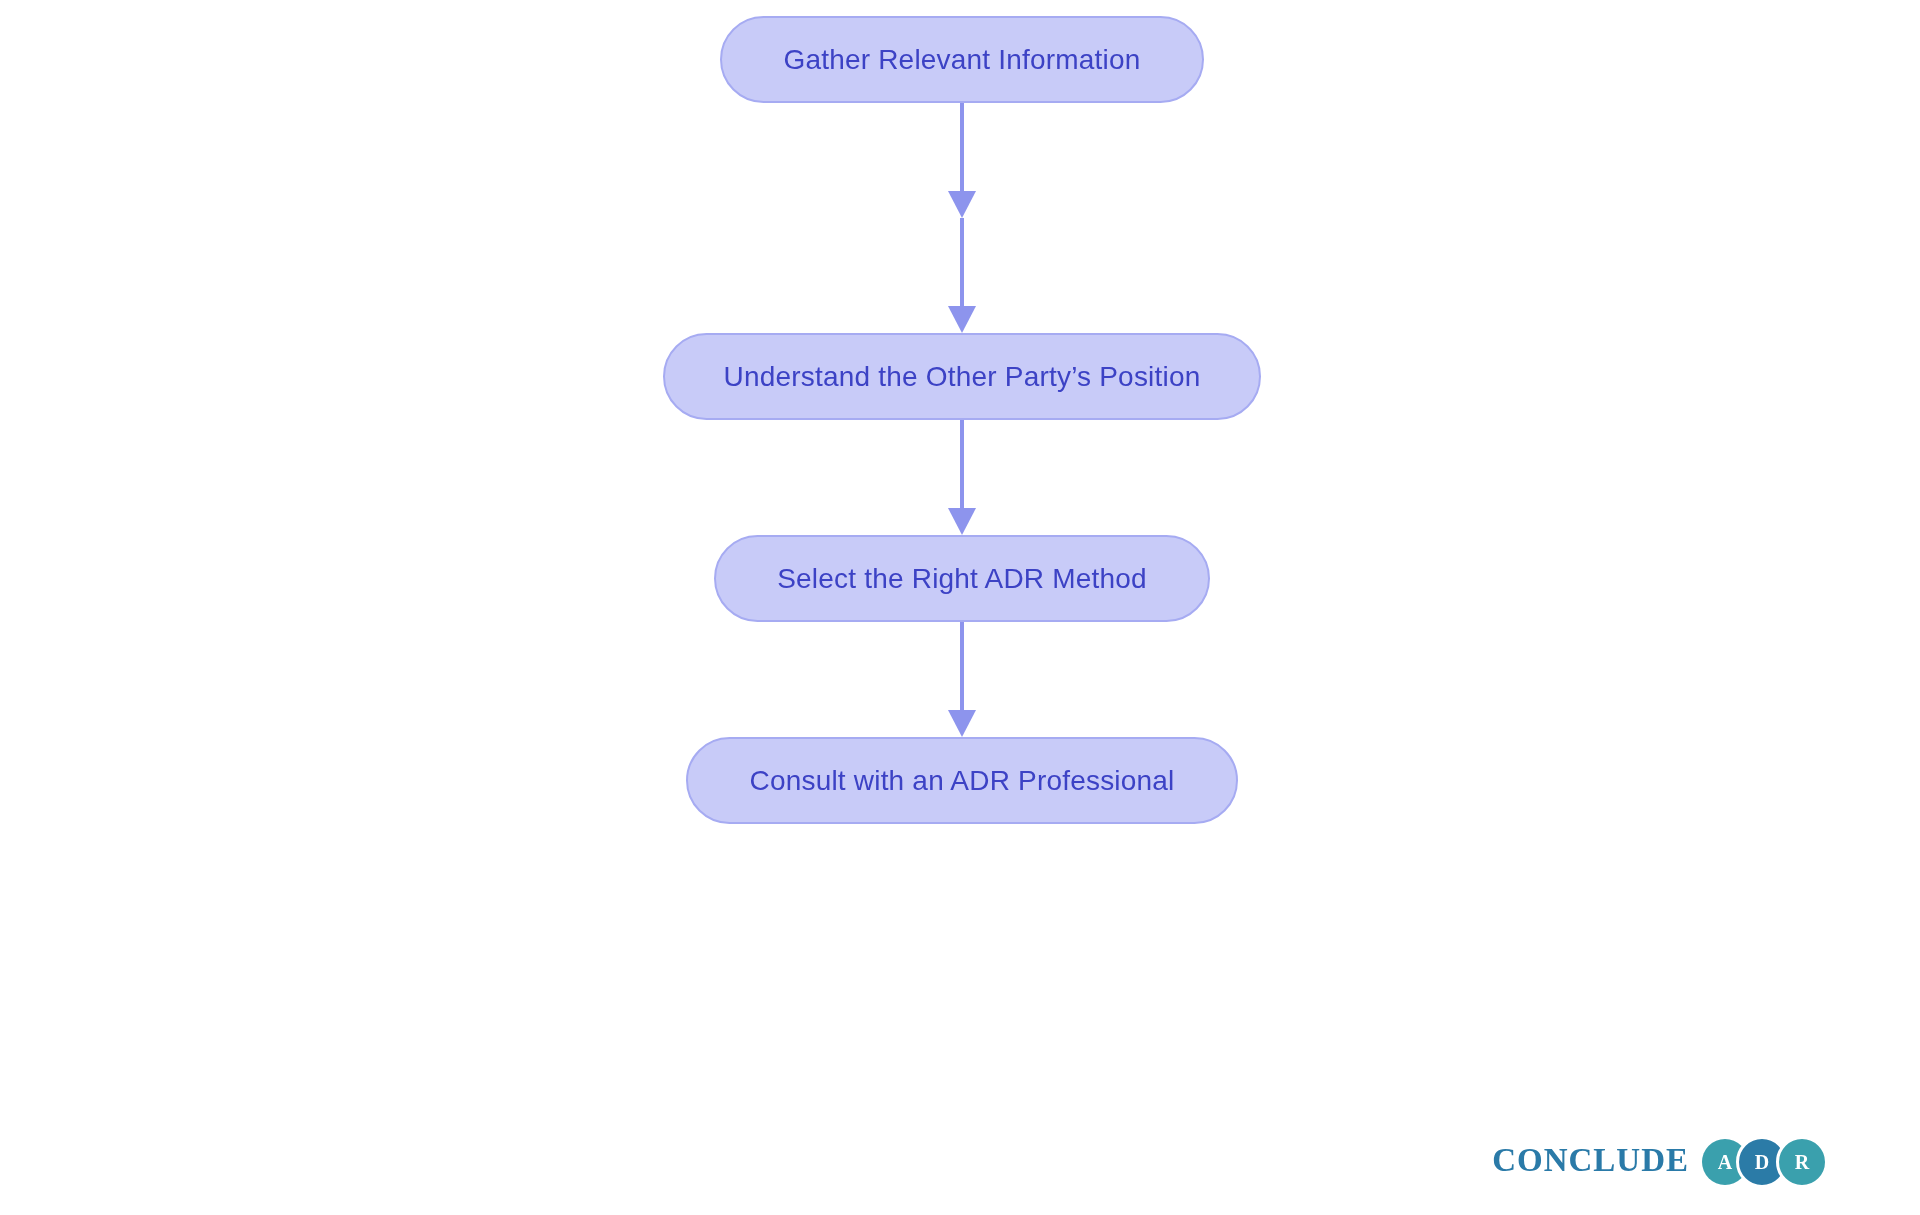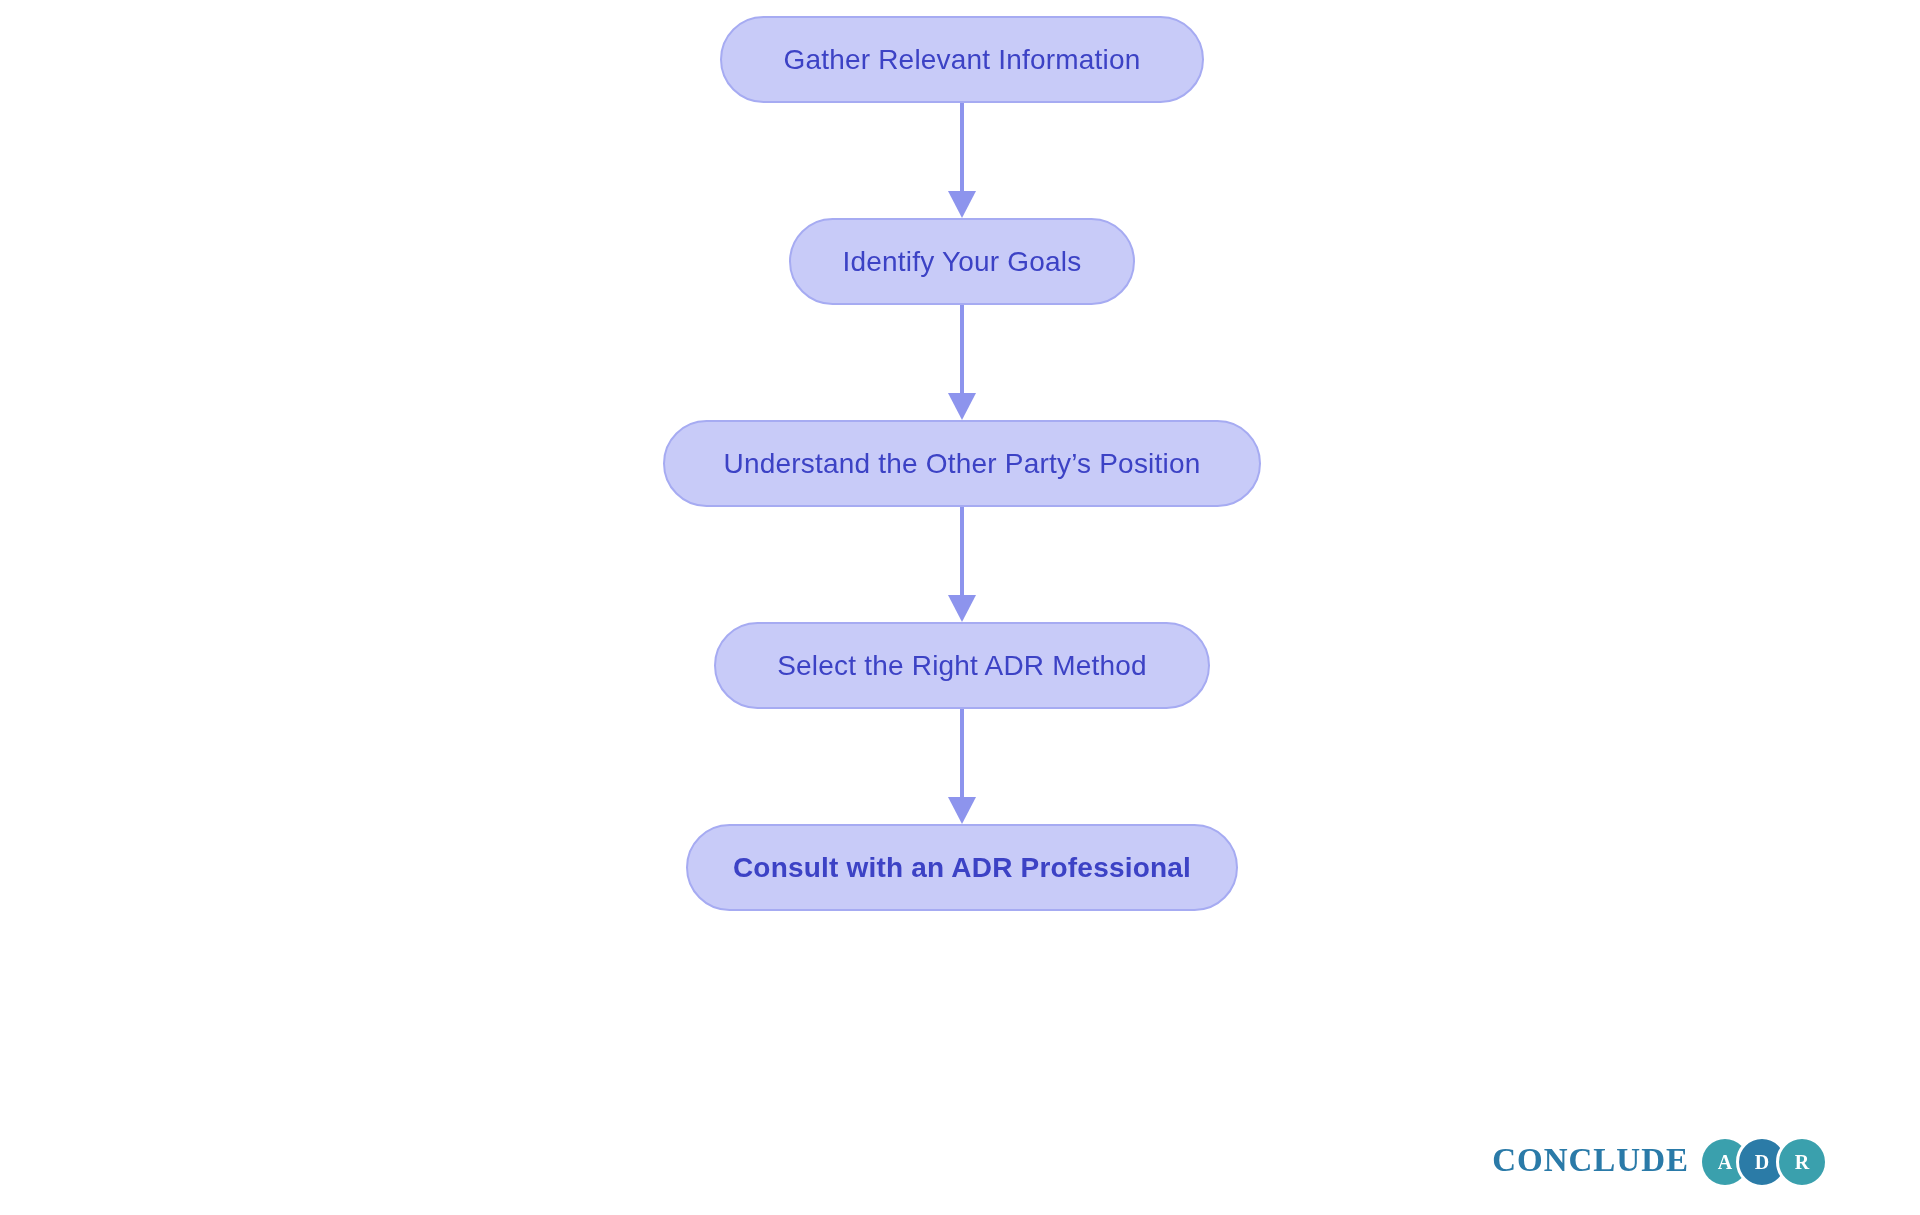--- a/index.html
+++ b/index.html
@@ -36,21 +36,21 @@
     letter-spacing: 0.2px;
     display: flex;
     align-items: center;
     justify-content: center;
     white-space: nowrap;
   }
   .node-1 { width: 484px; }
   .node-2 { width: 346px; }
   .node-3 { width: 598px; }
   .node-4 { width: 496px; }
-  .node-5 { width: 552px; font-weight: bold; }
+  .node-5 { width: 552px; }
 
   .arrow {
     height: 115px;
     width: 30px;
     display: flex;
     flex-direction: column;
     align-items: center;
   }
   .arrow .shaft {
     width: 4px;
@@ -114,21 +114,20 @@
 
 <div class="flow">
 
   <div class="node node-1">Gather Relevant Information</div>
 
   <div class="arrow">
     <div class="shaft"></div>
     <div class="head"></div>
   </div>
 
-  <div class="node node-2">Identify Your Goals</div>
 
   <div class="arrow">
     <div class="shaft"></div>
     <div class="head"></div>
   </div>
 
   <div class="node node-3">Understand the Other Party’s Position</div>
 
   <div class="arrow">
     <div class="shaft"></div>

